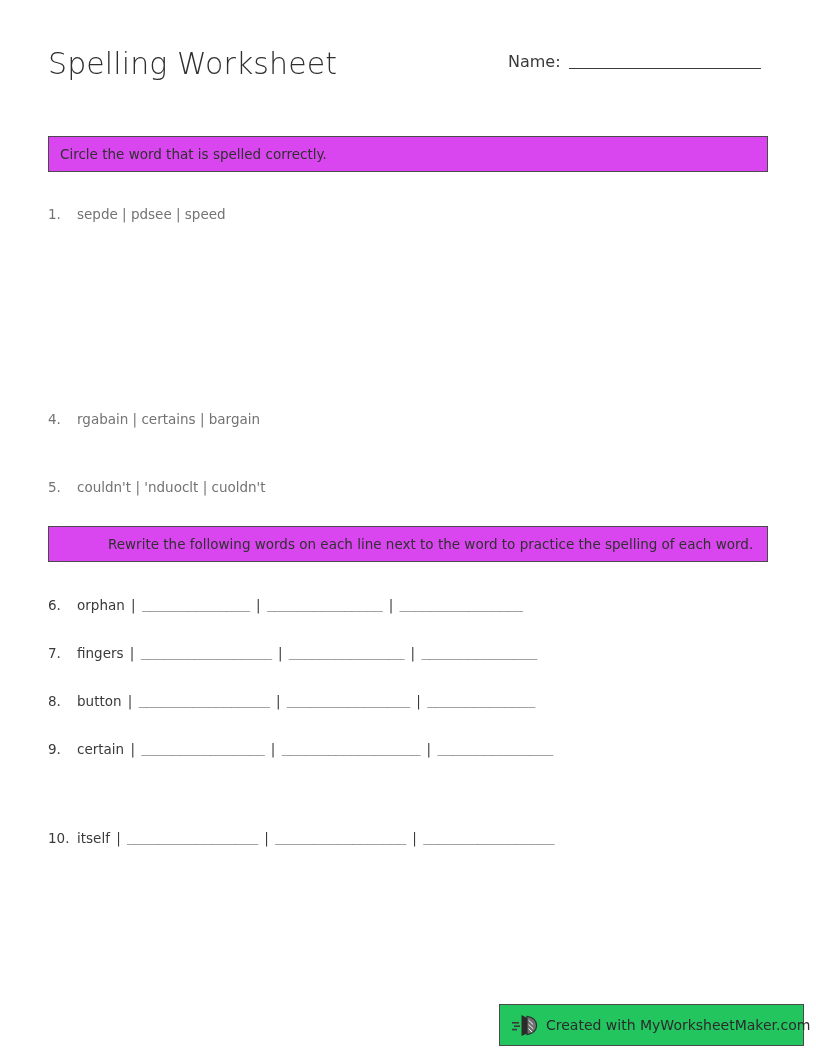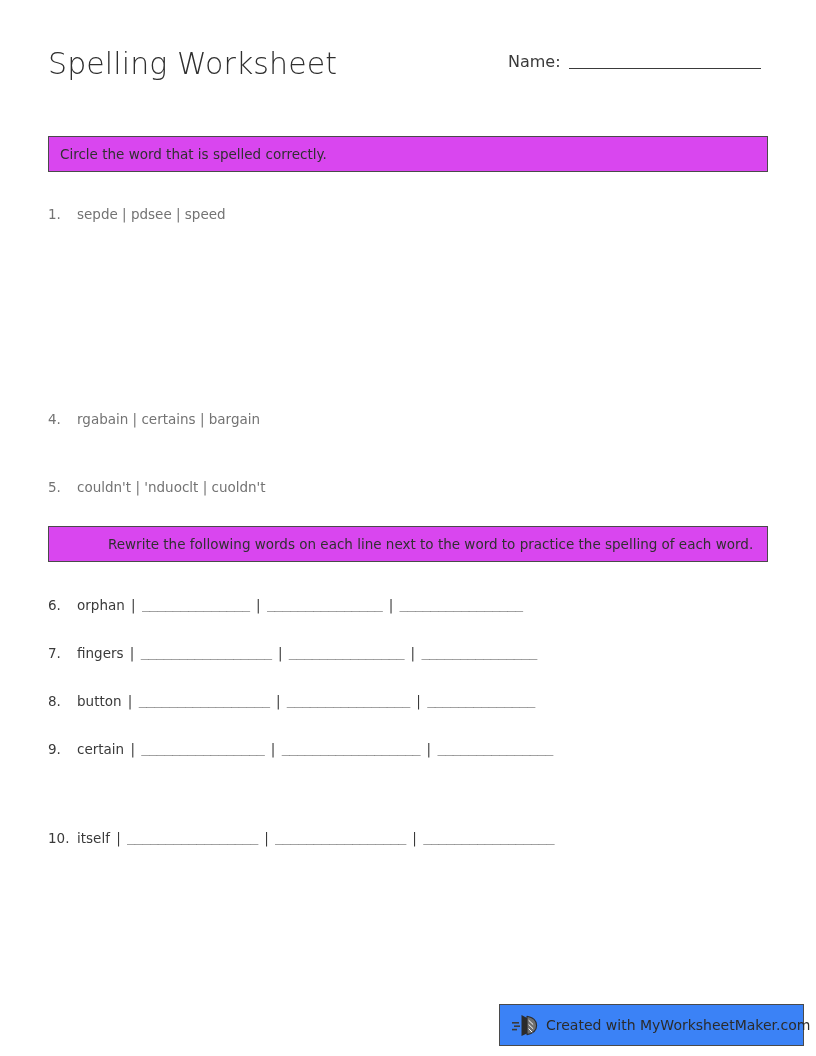--- a/index.html
+++ b/index.html
@@ -136,21 +136,21 @@
   }
 
   
   .footer-badge {
     position: absolute;
     left: 499px;
     top: 1004px;
     width: 305px;
     height: 42px;
     border: 1px solid #4a4a4a;
-    background: #3b82f6;
+    background: #22c55e;
     box-sizing: border-box;
     display: flex;
     align-items: center;
     padding-left: 12px;
   }
   .footer-badge .logo {
     width: 26px;
     height: 24px;
     flex: 0 0 auto;
     margin-right: 8px;

